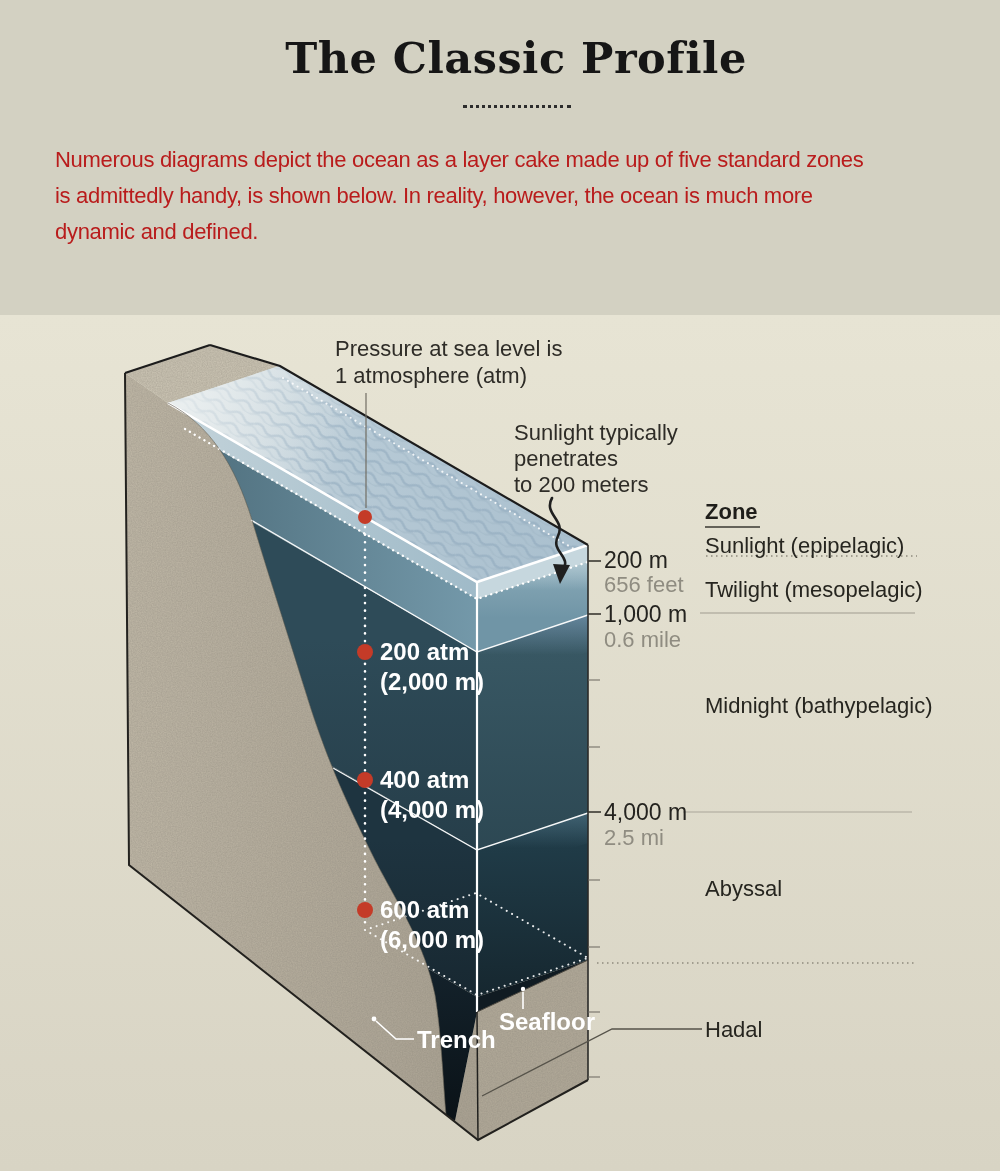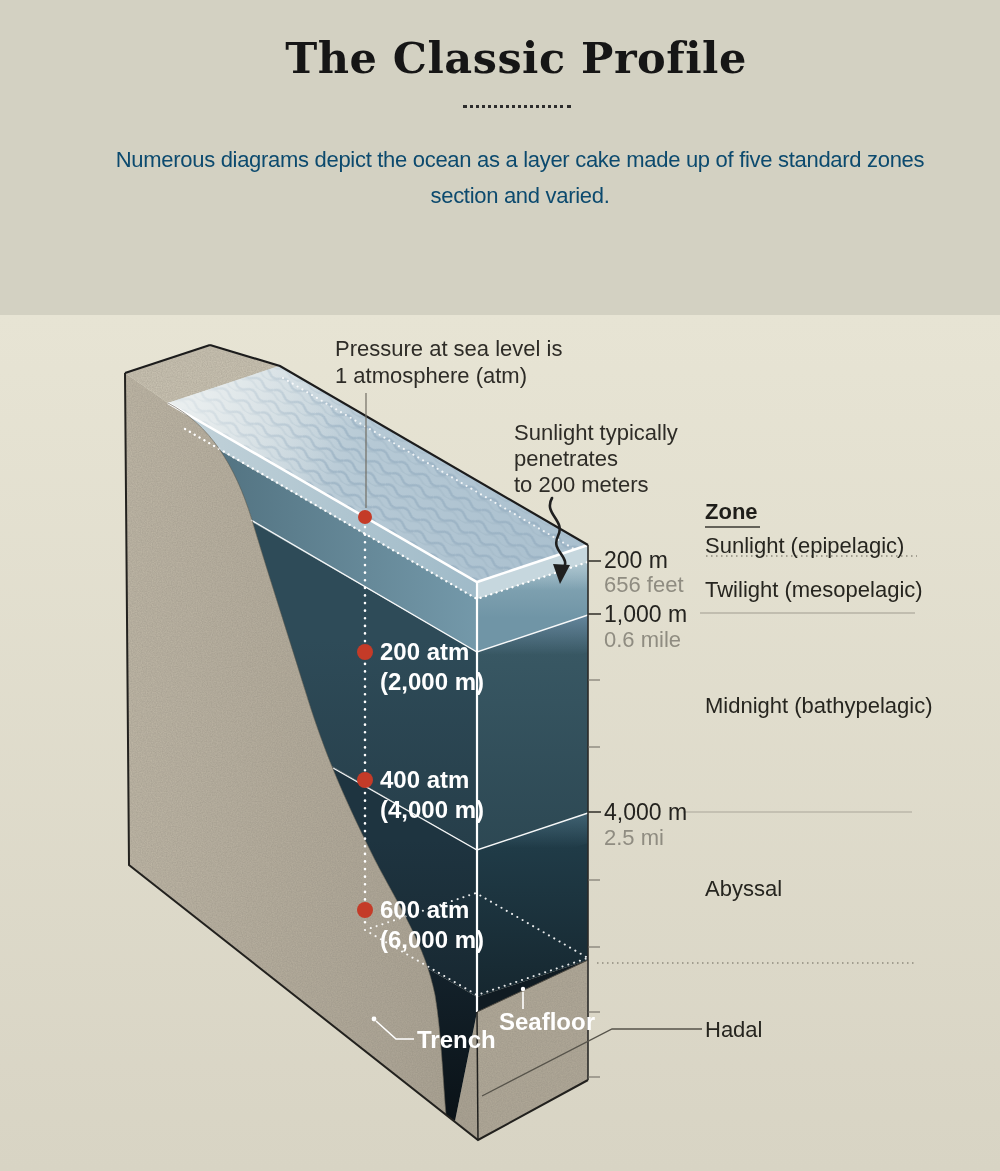--- a/index.html
+++ b/index.html
@@ -5,41 +5,42 @@
   html,body{margin:0;padding:0;background:#d3d1c2;}
   .page{position:relative;width:1000px;height:1171px;overflow:hidden;
         font-family:"Liberation Sans",sans-serif;background:#d3d1c2;}
   .header{position:absolute;top:0;left:16px;width:1000px;height:352px;background:#d3d1c2;}
   .title{position:absolute;top:33px;left:0;width:1000px;text-align:center;
          font-family:"DejaVu Serif","Liberation Serif",serif;font-weight:700;
          font-size:43px;color:#161616;letter-spacing:.5px;}
   .divider{position:absolute;top:105px;left:447px;width:108px;height:0;
            border-top:3px dotted #2c2c2c;}
   .intro{position:absolute;top:142px;left:39px;width:930px;
-         font-size:22px;line-height:36px;color:#0c4a6e;letter-spacing:-0.3px;text-align:center;}
+         font-size:22px;line-height:36px;color:#b91c1c;letter-spacing:-0.3px;}
   svg text{font-family:"Liberation Sans",sans-serif;}
   .note{font-size:22px;fill:#2e2c27;}
   .atm{font-size:24px;font-weight:700;fill:#ffffff;}
   .wlab{font-size:24px;font-weight:700;fill:#ffffff;}
   .dm{font-size:23px;fill:#24231f;}
   .dimp{font-size:22px;fill:#8f8c81;}
   .zone{font-size:22px;fill:#26251f;}
   .zoneh{font-size:22px;font-weight:700;fill:#1f1e1a;}
 </style>
 </head>
 <body>
 
 <div class="page">
 
   <div class="header">
     <div class="title">The Classic Profile</div>
     <div class="divider"></div>
     <div class="intro">
       <div>Numerous diagrams depict the ocean as a layer cake made up of five standard zones</div>
-      <div>section and varied.</div>
+      <div>is admittedly handy, is shown below. In reality, however, the ocean is much more</div>
+      <div>dynamic and defined.</div>
     </div>
   </div>
 
   <svg style="position:absolute;top:315px;left:0;" width="1000" height="856" viewBox="0 315 1000 856">
     <defs>
       <linearGradient id="bgGrad" x1="0" y1="315" x2="0" y2="1171" gradientUnits="userSpaceOnUse">
         <stop offset="0" stop-color="#e7e4d4"></stop>
           <stop offset="1" stop-color="#d8d4c4"></stop>
       </linearGradient>
       <linearGradient id="surfGrad" x1="180" y1="380" x2="588" y2="560" gradientUnits="userSpaceOnUse">

